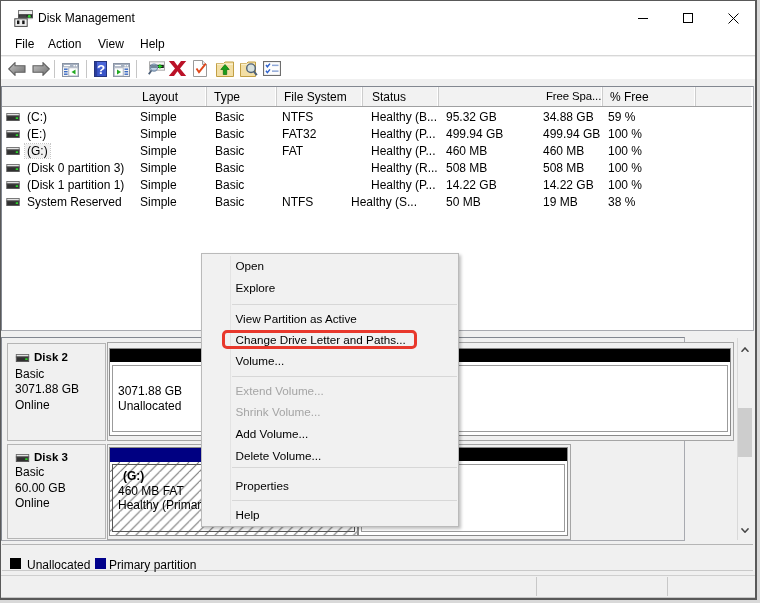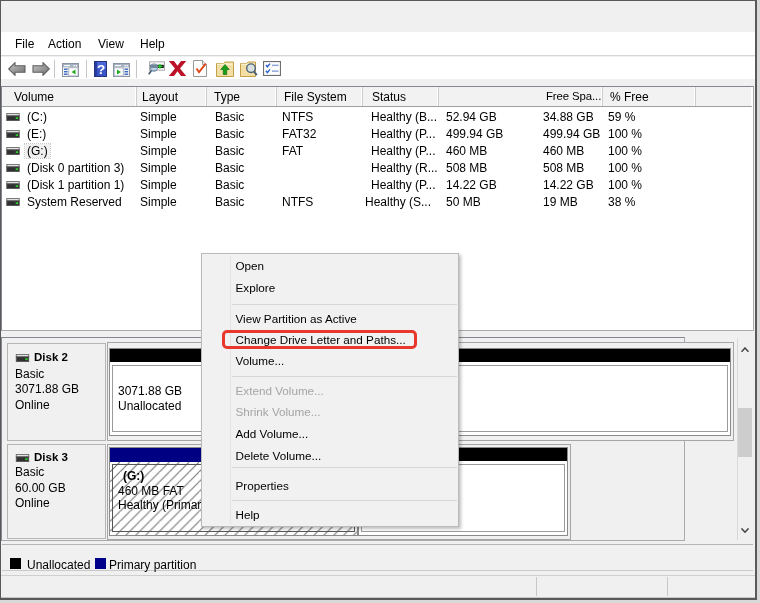--- a/index.html
+++ b/index.html
@@ -58,20 +58,39 @@
 <svg width="0" height="0" style="position:absolute">
   <defs>
     <g id="hdd">
       <rect x="0.5" y="0.5" width="14" height="3" fill="#e2e2e2" stroke="#6a6a6a"></rect>
       <rect x="0.5" y="3.2" width="14" height="5.3" fill="#303030" stroke="#555"></rect>
       <rect x="10.6" y="4.8" width="2.6" height="2" fill="#2bd42b"></rect>
     </g>
   </defs>
 </svg>
 <div id="win">
+  <div id="titlebar">
+    <svg class="abs" style="left:13px;top:8px" width="19" height="18" viewBox="0 0 19 18">
+      <rect x="4.5" y="1.5" width="14" height="4" fill="#ececec" stroke="#7a7a7a"></rect>
+      <rect x="4.5" y="5.5" width="14" height="3.4" fill="#252525" stroke="#555"></rect>
+      <rect x="5.5" y="6.3" width="7" height="1.6" fill="#4a4a4a"></rect>
+      <circle cx="15.3" cy="7.2" r="1.5" fill="#33cc33"></circle>
+      <rect x="4.7" y="9" width="13.6" height="1.2" fill="#bdbdbd"></rect>
+      <rect x="0.8" y="9.8" width="12.4" height="7.6" fill="#f0f0f0" stroke="#4a4a4a"></rect>
+      <rect x="3" y="11.5" width="2.4" height="3.6" fill="#151515"></rect>
+      <rect x="8.2" y="11.5" width="2.4" height="3.6" fill="#151515"></rect>
+    </svg>
+    <div id="title-text">Disk Management</div>
+    <svg class="abs" style="left:630px;top:0" width="128" height="31" viewBox="0 0 128 31">
+      <line x1="7" y1="17.5" x2="17" y2="17.5" stroke="#000" stroke-width="1"></line>
+      <rect x="52.5" y="12.5" width="9" height="9" fill="none" stroke="#000" stroke-width="1"></rect>
+      <line x1="97.5" y1="12.5" x2="107.5" y2="22.5" stroke="#000" stroke-width="1"></line>
+      <line x1="107.5" y1="12.5" x2="97.5" y2="22.5" stroke="#000" stroke-width="1"></line>
+    </svg>
+  </div>
   <div id="menubar">
     <span class="menuitem" style="left:14px">File</span>
     <span class="menuitem" style="left:47px">Action</span>
     <span class="menuitem" style="left:97px">View</span>
     <span class="menuitem" style="left:139px">Help</span>
   </div>
   <div id="toolbar">
     <svg class="abs" style="left:7px;top:61px;margin-top:-56px" width="18" height="14" viewBox="0 0 18 14">
       <defs>
           <linearGradient id="ag" x1="0" y1="0" x2="1" y2="1">
@@ -149,23 +168,20 @@
       <rect x="0.5" y="0.5" width="17" height="14" fill="#fdfdfd" stroke="#6e6e6e" stroke-width="1.2"></rect>
       <path d="M3 4 L4.4 5.8 L7 2.6" fill="none" stroke="#2f62cc" stroke-width="1.5"></path>
       <path d="M3 9.8 L4.4 11.6 L7 8.4" fill="none" stroke="#2f62cc" stroke-width="1.5"></path>
       <rect x="9" y="3.6" width="6.5" height="1.5" fill="#8fa8d8"></rect>
       <rect x="9" y="9.4" width="6.5" height="1.5" fill="#8fa8d8"></rect>
     </svg>
   </div>
   <div id="strip"></div>
   <div id="list">
     <div id="lheader">
-      <div class="hcell" style="left:0;width:135px">
-          <span style="left:12px">Volume</span>
-        </div>
       <div class="hcell" style="left:135px;width:70px">
           <span style="left:5px">Layout</span>
         </div>
       <div class="hcell" style="left:205px;width:70px">
           <span style="left:7px">Type</span>
         </div>
       <div class="hcell" style="left:275px;width:86px">
           <span style="left:7px">File System</span>
         </div>
       <div class="hcell" style="left:361px;width:76px">
@@ -181,21 +197,21 @@
     </div>
     <div class="lrow" style="top:21px">
       <svg class="abs" style="left:4px;top:5px" width="14" height="8" viewBox="0 0 15 9">
           <use href="#hdd"></use>
         </svg>
       <span class="lcell" style="left:25px">(C:)</span>
         <span class="lcell" style="left:138px">Simple</span>
         <span class="lcell" style="left:213px">Basic</span>
         <span class="lcell" style="left:280px">NTFS</span>
         <span class="lcell" style="left:369px">Healthy (B...</span>
-        <span class="lcell" style="left:444px">52.94 GB</span>
+        <span class="lcell" style="left:444px">95.32 GB</span>
         <span class="lcell" style="left:541px">34.88 GB</span>
         <span class="lcell" style="left:606px">59 %</span>
     </div>
     <div class="lrow" style="top:38px">
       <svg class="abs" style="left:4px;top:5px" width="14" height="8" viewBox="0 0 15 9">
           <use href="#hdd"></use>
         </svg>
       <span class="lcell" style="left:25px">(E:)</span>
         <span class="lcell" style="left:138px">Simple</span>
         <span class="lcell" style="left:213px">Basic</span>
@@ -243,21 +259,21 @@
         <span class="lcell" style="left:606px">100 %</span>
     </div>
     <div class="lrow" style="top:106px">
       <svg class="abs" style="left:4px;top:5px" width="14" height="8" viewBox="0 0 15 9">
           <use href="#hdd"></use>
         </svg>
       <span class="lcell" style="left:25px">System Reserved</span>
         <span class="lcell" style="left:138px">Simple</span>
         <span class="lcell" style="left:213px">Basic</span>
         <span class="lcell" style="left:280px">NTFS</span>
-        <span class="lcell" style="left:363px">Healthy (S...</span>
+        <span class="lcell" style="left:349px">Healthy (S...</span>
         <span class="lcell" style="left:444px">50 MB</span>
         <span class="lcell" style="left:541px">19 MB</span>
         <span class="lcell" style="left:606px">38 %</span>
     </div>
   </div>
   <div id="pane">
 
     <div class="dcont" style="left:105px;top:4px;width:627px;height:99px"></div>
     <div class="dcont" style="left:105px;top:106px;width:464px;height:96px"></div>
     <div class="disklabel" style="top:5px;height:98px">

